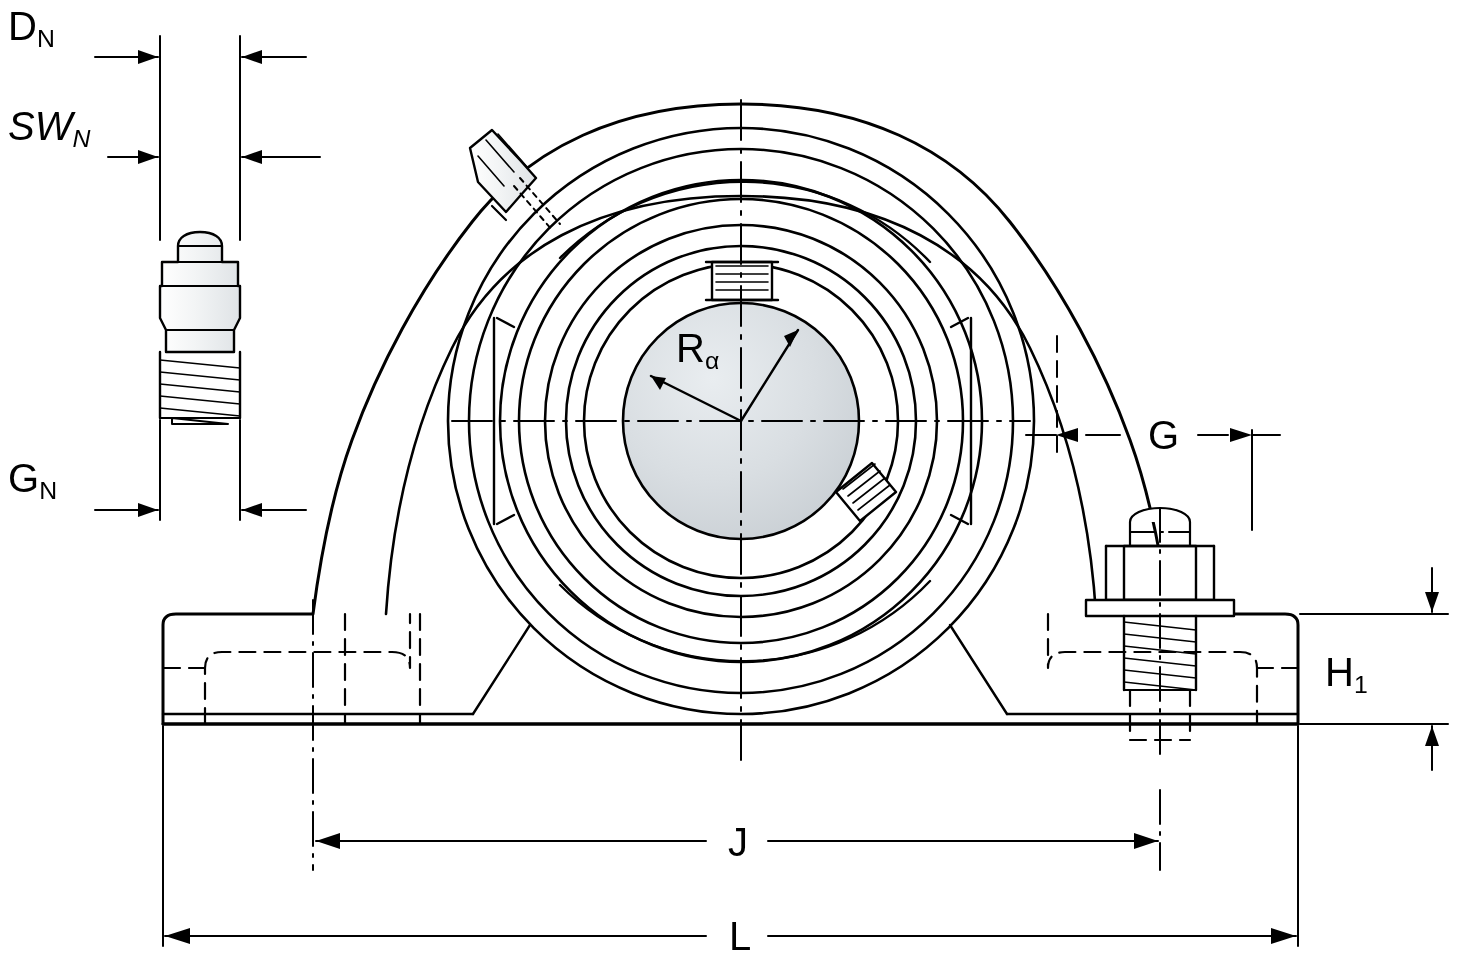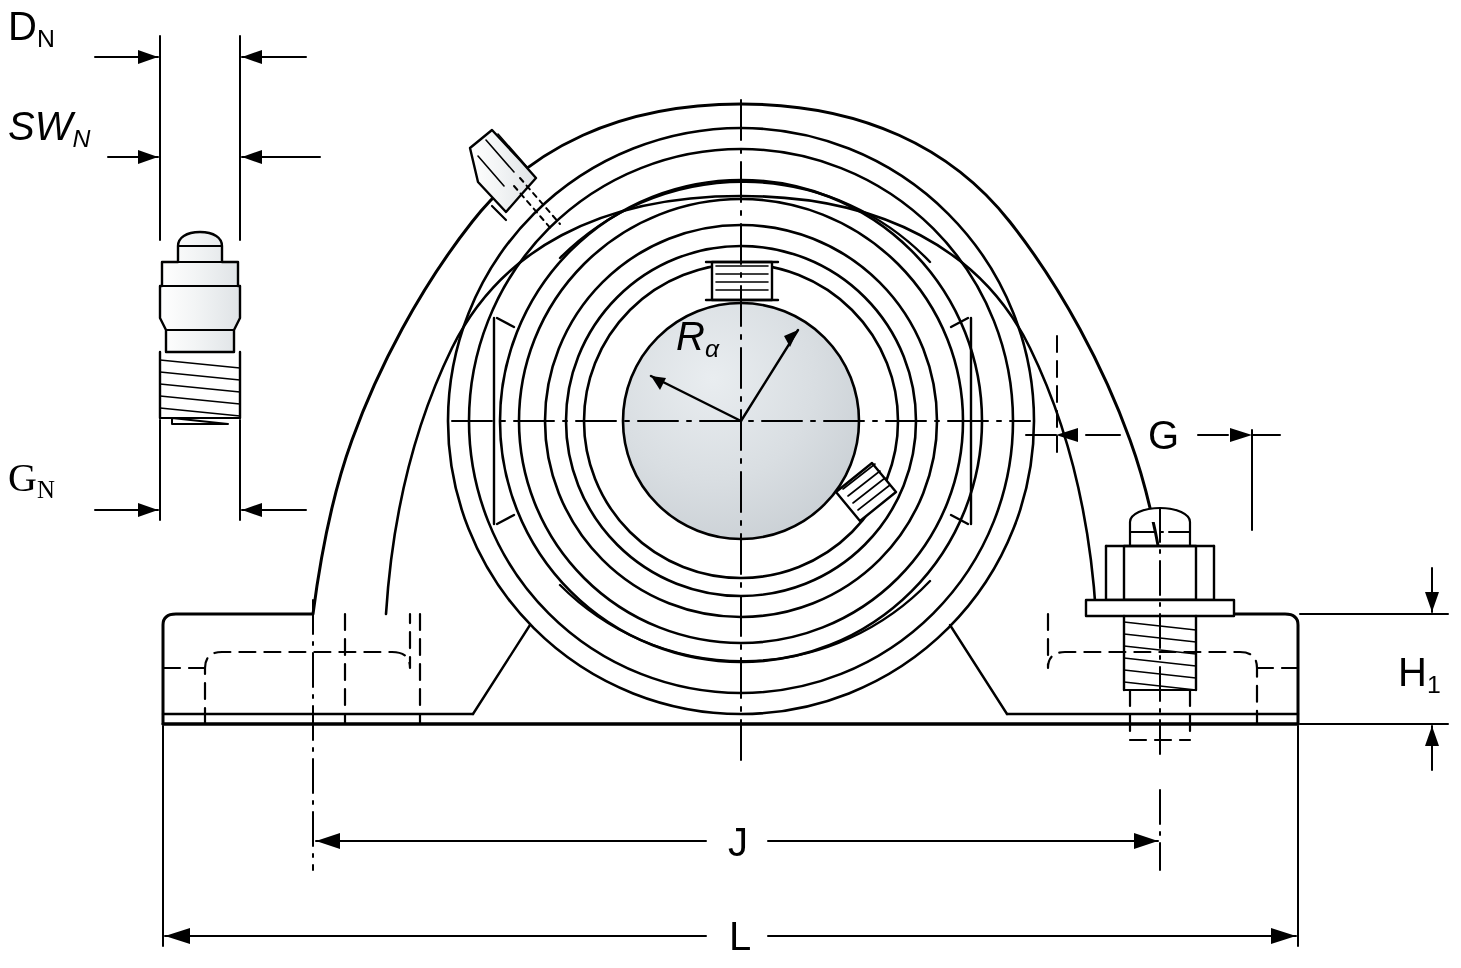--- a/index.html
+++ b/index.html
@@ -273,25 +273,25 @@
         <path d="M1296,936 L1271,928 L1271,944 Z" fill="#000000" stroke="none"></path>
       </g>
 
     </g>
   </svg>
 
   <div class="lbl lbl-main" style="left:8px; top:6px;"><span>D</span><span class="sub">N</span></div>
 
   <div class="lbl lbl-main" style="left:8px; top:106px;font-style:italic;"><span>SW</span><span class="sub">N</span></div>
 
-  <div class="lbl lbl-main" style="left:8px; top:458px;font-family:Liberation Serif, serif;"><span>G</span><span class="sub">N</span></div>
-
-  <div class="lbl lbl-main" style="left:676px; top:316px;font-style:italic;"><span>R</span><span class="sub">α</span></div>
+  <div class="lbl lbl-main" style="left:8px; top:458px;"><span>G</span><span class="sub">N</span></div>
+
+  <div class="lbl lbl-main" style="left:676px; top:328px;"><span>R</span><span class="sub">α</span></div>
 
   <div class="lbl lbl-main" style="left:1148px; top:415px;"><span>G</span><span class="sub"></span></div>
 
-  <div class="lbl lbl-main" style="left:1398px; top:652px;"><span>H</span><span class="sub">1</span></div>
+  <div class="lbl lbl-main" style="left:1325px; top:652px;"><span>H</span><span class="sub">1</span></div>
 
   <div class="lbl lbl-main" style="left:728px; top:822px;"><span>J</span><span class="sub"></span></div>
 
   <div class="lbl lbl-main" style="left:729px; top:916px;"><span>L</span><span class="sub"></span></div>
 
 </div>
 
 </body></html>

